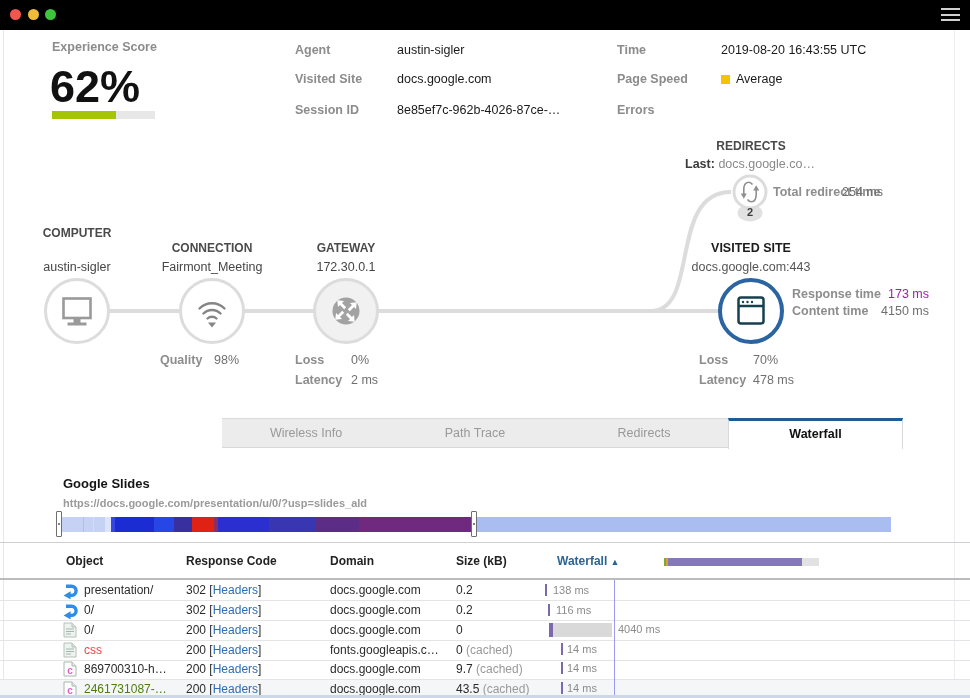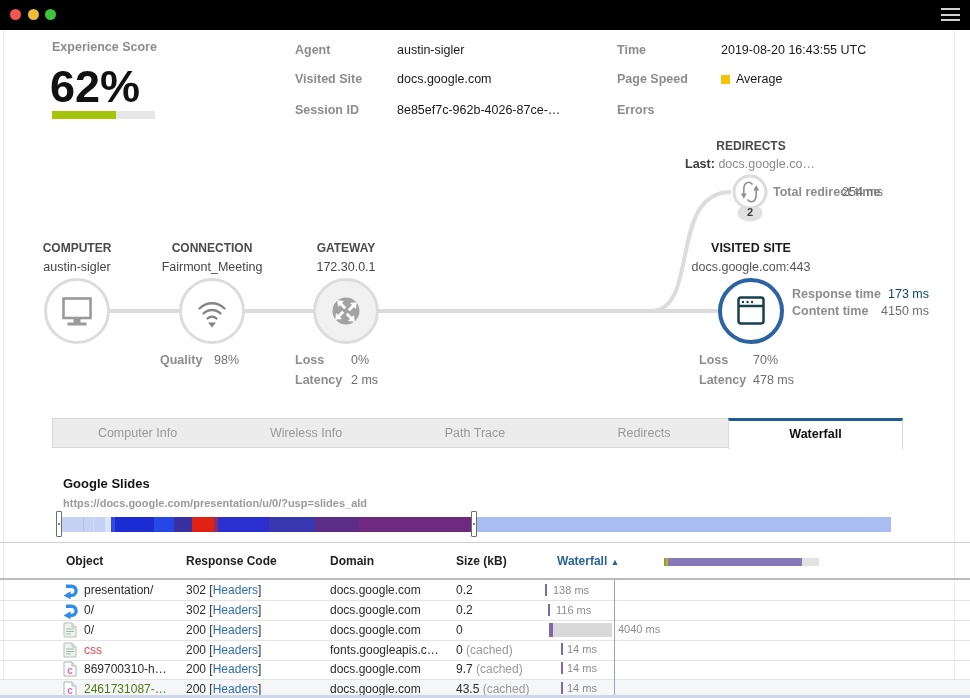--- a/index.html
+++ b/index.html
@@ -91,45 +91,44 @@
     <circle cx="747.5" cy="172" r="1.2" fill="#17404f"></circle>
     <circle cx="752" cy="172" r="1.2" fill="#17404f"></circle>
   </svg>
 
   <div class="abs ctr" style="left:751px;top:139px;font-weight:bold;color:#4a4a4a;font-size:12px;">REDIRECTS</div>
   <div class="abs ctr" style="left:750px;top:157px;font-size:12.5px;color:#8a8a8a;"><b style="color:#3c3c3c;">Last:</b> docs.google.co…</div>
   <div class="abs" style="left:773px;top:185px;font-weight:bold;color:#8d8d8d;font-size:12.5px;">Total redirect time</div>
   <div class="abs" style="left:842px;top:185px;color:#6f6f6f;font-size:12.5px;">254 ms</div>
   <div class="abs" style="left:744px;top:206px;width:12px;text-align:center;font-weight:bold;color:#3c3c3c;font-size:11px;">2</div>
 
-  <div class="abs ctr" style="left:77px;top:241px;font-weight:bold;color:#4a4a4a;font-size:12px;">COMPUTER</div>
+  <div class="abs ctr" style="left:77px;top:226px;font-weight:bold;color:#4a4a4a;font-size:12px;">COMPUTER</div>
   <div class="abs ctr" style="left:77px;top:260px;font-size:12.5px;color:#464646;">austin-sigler</div>
   <div class="abs ctr" style="left:212px;top:241px;font-weight:bold;color:#4a4a4a;font-size:12px;">CONNECTION</div>
   <div class="abs ctr" style="left:212px;top:260px;font-size:12.5px;color:#464646;">Fairmont_Meeting</div>
   <div class="abs ctr" style="left:346px;top:241px;font-weight:bold;color:#4a4a4a;font-size:12px;">GATEWAY</div>
   <div class="abs ctr" style="left:346px;top:260px;font-size:12.5px;color:#464646;">172.30.0.1</div>
   <div class="abs ctr" style="left:751px;top:241px;font-weight:bold;color:#1c1c1c;font-size:12.5px;">VISITED SITE</div>
   <div class="abs ctr" style="left:751px;top:260px;font-size:12.5px;color:#555;">docs.google.com:443</div>
 
   <div class="abs" style="left:160px;top:353px;font-weight:bold;color:#8d8d8d;font-size:12.5px;">Quality</div>
   <div class="abs" style="left:214px;top:353px;color:#6f6f6f;font-size:12.5px;">98%</div>
   <div class="abs" style="left:295px;top:353px;font-weight:bold;color:#8d8d8d;font-size:12.5px;">Loss</div>
   <div class="abs" style="left:351px;top:353px;color:#6f6f6f;font-size:12.5px;">0%</div>
   <div class="abs" style="left:295px;top:373px;font-weight:bold;color:#8d8d8d;font-size:12.5px;">Latency</div>
   <div class="abs" style="left:351px;top:373px;color:#6f6f6f;font-size:12.5px;">2 ms</div>
   <div class="abs" style="left:699px;top:353px;font-weight:bold;color:#8d8d8d;font-size:12.5px;">Loss</div>
   <div class="abs" style="left:753px;top:353px;color:#6f6f6f;font-size:12.5px;">70%</div>
   <div class="abs" style="left:699px;top:373px;font-weight:bold;color:#8d8d8d;font-size:12.5px;">Latency</div>
   <div class="abs" style="left:753px;top:373px;color:#6f6f6f;font-size:12.5px;">478 ms</div>
   <div class="abs" style="left:792px;top:287px;font-weight:bold;color:#8d8d8d;font-size:12.5px;">Response time</div>
   <div class="abs" style="left:792px;top:304px;font-weight:bold;color:#8d8d8d;font-size:12.5px;">Content time</div>
-  <div class="abs" style="left:849px;top:287px;width:80px;text-align:right;color:#0c4a6e;font-size:12.5px;">173 ms</div>
+  <div class="abs" style="left:849px;top:287px;width:80px;text-align:right;color:#a21caf;font-size:12.5px;">173 ms</div>
   <div class="abs" style="left:849px;top:304px;width:80px;text-align:right;color:#6f6f6f;font-size:12.5px;">4150 ms</div>
 
-  <div class="abs" style="left:52px;top:418px;width:171px;height:30px;background:#ececec;border:1px solid #d9d9d9;color:#999;font-size:12.5px;text-align:center;line-height:28px;">Computer Info</div>
   <div class="abs" style="left:222px;top:418px;width:169px;height:30px;background:#ececec;border:1px solid #d9d9d9;border-left:none;color:#999;font-size:12.5px;text-align:center;line-height:28px;">Wireless Info</div>
   <div class="abs" style="left:390px;top:418px;width:171px;height:30px;background:#ececec;border:1px solid #d9d9d9;border-left:none;color:#999;font-size:12.5px;text-align:center;line-height:28px;">Path Trace</div>
   <div class="abs" style="left:560px;top:418px;width:169px;height:30px;background:#ececec;border:1px solid #d9d9d9;border-left:none;color:#999;font-size:12.5px;text-align:center;line-height:28px;">Redirects</div>
   <div class="abs" style="left:728px;top:418px;width:175px;height:31px;background:#fff;border-left:1px solid #d9d9d9;border-right:1px solid #d9d9d9;border-top:3px solid #205b94;color:#111;font-weight:bold;font-size:12.5px;text-align:center;line-height:26px;">Waterfall</div>
 
   <div class="abs" style="left:63px;top:476px;font-weight:bold;font-size:13px;color:#141414;">Google Slides</div>
   <div class="abs" style="left:63px;top:497px;font-weight:bold;font-size:11px;color:#9a9a9a;">https://docs.google.com/presentation/u/0/?usp=slides_ald</div>
 
   <div class="abs" style="left:477px;top:517px;width:414px;height:15px;background:#a9bdf0;"></div>
   <div class="abs" style="left:62px;top:517px;width:49px;height:15px;background:#c6d2f4;"></div>

